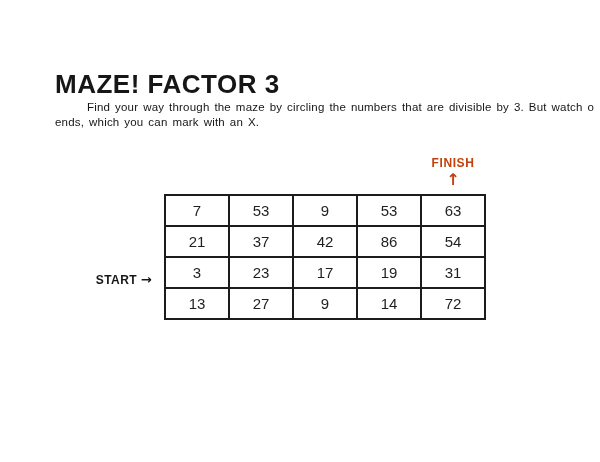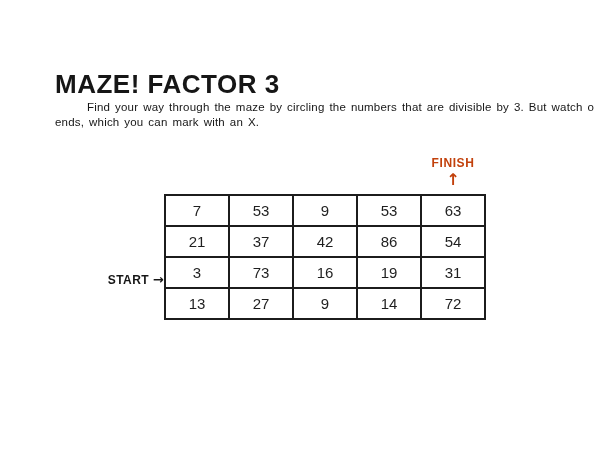--- a/index.html
+++ b/index.html
@@ -56,21 +56,21 @@
   }
   .finish-arrow {
     font-family: "DejaVu Sans", sans-serif;
     font-size: 16px;
     font-weight: bold;
     line-height: 17px;
     margin-top: 1px;
   }
   .start-block {
     position: absolute;
-    left: 12px; top: 272px;
+    left: 0; top: 272px;
     width: 152px;
     text-align: right;
     font-size: 12px;
     font-weight: bold;
     letter-spacing: 0.4px;
     color: #161616;
     white-space: nowrap;
   }
   .start-arrow {
     font-family: "DejaVu Sans", sans-serif;
@@ -127,22 +127,22 @@
         </tr>
         <tr>
           <td>21</td>
           <td>37</td>
           <td>42</td>
           <td>86</td>
           <td>54</td>
         </tr>
         <tr>
           <td>3</td>
-          <td>73</td>
-          <td>16</td>
+          <td>23</td>
+          <td>17</td>
           <td>19</td>
           <td>31</td>
         </tr>
         <tr>
           <td>13</td>
           <td>27</td>
           <td>9</td>
           <td>14</td>
           <td>72</td>
         </tr>

